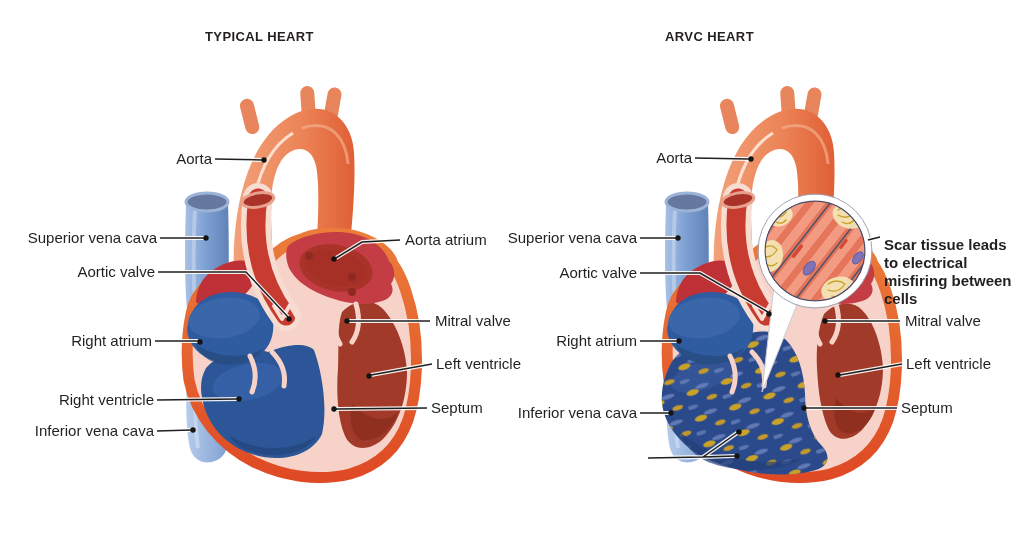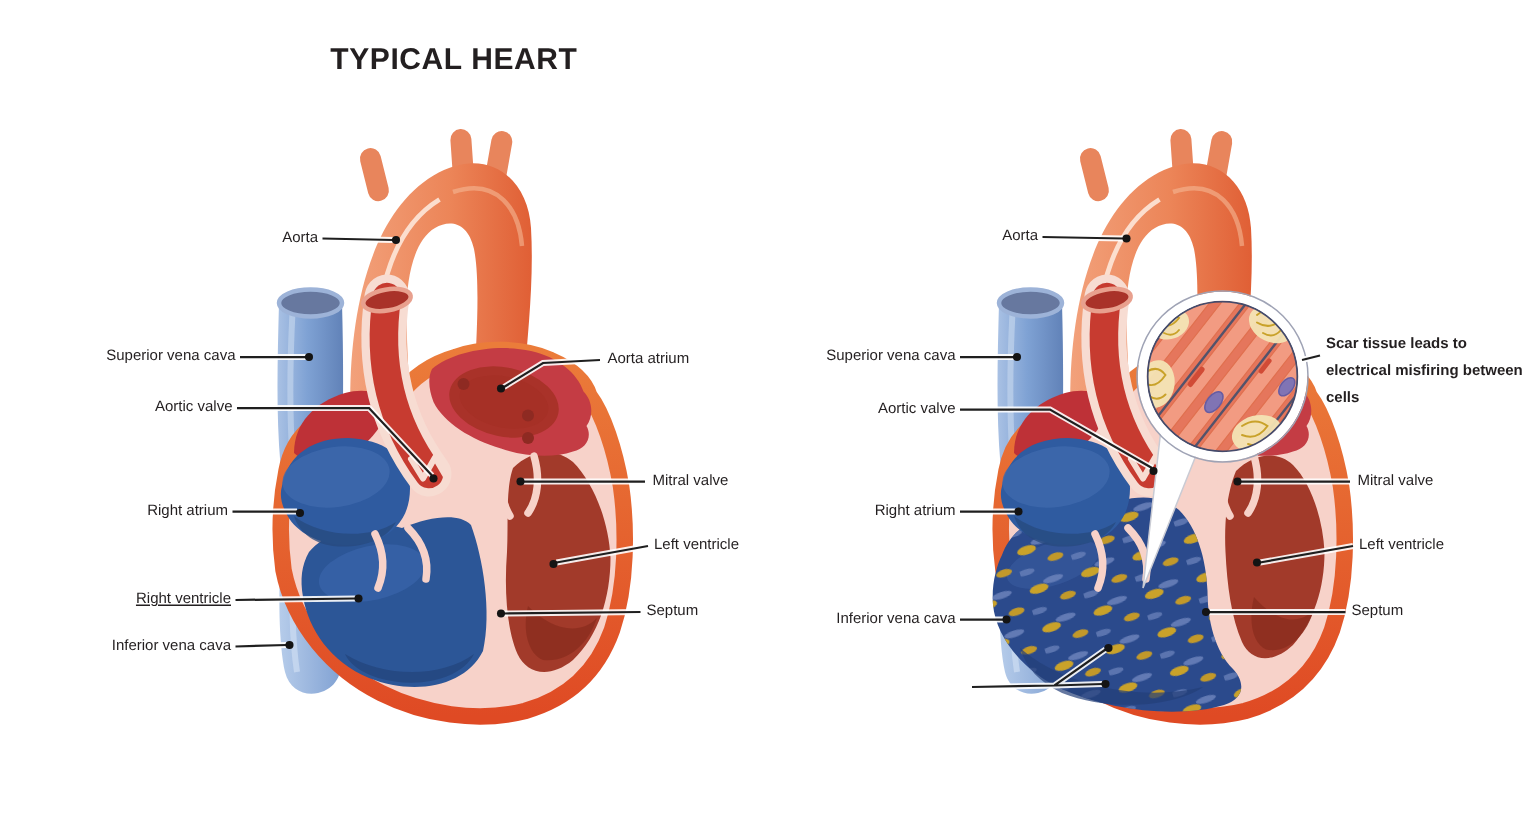--- a/index.html
+++ b/index.html
@@ -2,25 +2,25 @@
 <html><head>
 <meta charset="utf-8">
 <style>
   html,body{margin:0;padding:0;background:#ffffff;}
   .canvas{
     position:relative;width:1024px;height:553px;background:#ffffff;overflow:hidden;
     font-family:"Liberation Sans","DejaVu Sans",sans-serif;color:#231F20;
   }
   .art{position:absolute;left:0;top:0;width:1024px;height:553px;}
   .panel-title{
-    position:absolute;width:180px;text-align:right;
-    font-size:20px;font-weight:700;letter-spacing:0.4px;color:#231F20;
+    position:absolute;width:180px;text-align:left;
+    font-size:13px;font-weight:700;letter-spacing:0.4px;color:#231F20;
   }
   .lbl{
-    position:absolute;font-size:10px;line-height:18px;color:#231F20;white-space:nowrap;
+    position:absolute;font-size:15px;line-height:18px;color:#231F20;white-space:nowrap;
   }
   .lbl.r{text-align:right;}
   .lbl.bold{font-weight:700;white-space:normal;}
   .lbl.center{text-align:center;}
 </style>
 </head>
 <body>
 
 <div class="canvas">
 
@@ -298,35 +298,36 @@
         <circle cx="739" cy="432" r="2.7"></circle>
           <circle cx="737" cy="456" r="2.7"></circle>
         <circle cx="825" cy="321" r="2.7"></circle>
           <circle cx="838" cy="375" r="2.7"></circle>
         <circle cx="804" cy="408" r="2.7"></circle>
       </g>
     </g>
   </svg>
 
   <div class="panel-title" style="left:205px;top:29px;">TYPICAL HEART</div>
+  <div class="panel-title" style="left:665px;top:29px;">ARVC HEART</div>
 
   <div class="lbl r" style="right:812px;top:150px;">Aorta</div>
   <div class="lbl r" style="right:867px;top:229px;">Superior vena cava</div>
   <div class="lbl r" style="right:869px;top:263px;">Aortic valve</div>
   <div class="lbl r" style="right:872px;top:332px;">Right atrium</div>
-  <div class="lbl r" style="right:870px;top:391px;text-decoration:underline;">Right ventricle</div>
+  <div class="lbl r" style="right:870px;top:391px;">Right ventricle</div>
   <div class="lbl r" style="right:870px;top:422px;">Inferior vena cava</div>
   <div class="lbl" style="left:405px;top:231px;">Aorta atrium</div>
   <div class="lbl" style="left:435px;top:312px;">Mitral valve</div>
   <div class="lbl" style="left:436px;top:355px;">Left ventricle</div>
   <div class="lbl" style="left:431px;top:399px;">Septum</div>
 
   <div class="lbl r" style="right:332px;top:149px;">Aorta</div>
   <div class="lbl r" style="right:387px;top:229px;">Superior vena cava</div>
   <div class="lbl r" style="right:387px;top:264px;">Aortic valve</div>
   <div class="lbl r" style="right:387px;top:332px;">Right atrium</div>
   <div class="lbl r" style="right:387px;top:404px;">Inferior vena cava</div>
-  <div class="lbl bold" style="left:884px;top:221px;width:136px;">Scar tissue leads to electrical misfiring between cells</div>
+  <div class="lbl bold" style="left:884px;top:236px;width:136px;">Scar tissue leads to electrical misfiring between cells</div>
   <div class="lbl" style="left:905px;top:312px;">Mitral valve</div>
   <div class="lbl" style="left:906px;top:355px;">Left ventricle</div>
   <div class="lbl" style="left:901px;top:399px;">Septum</div>
 
 </div>
 
 </body></html>

